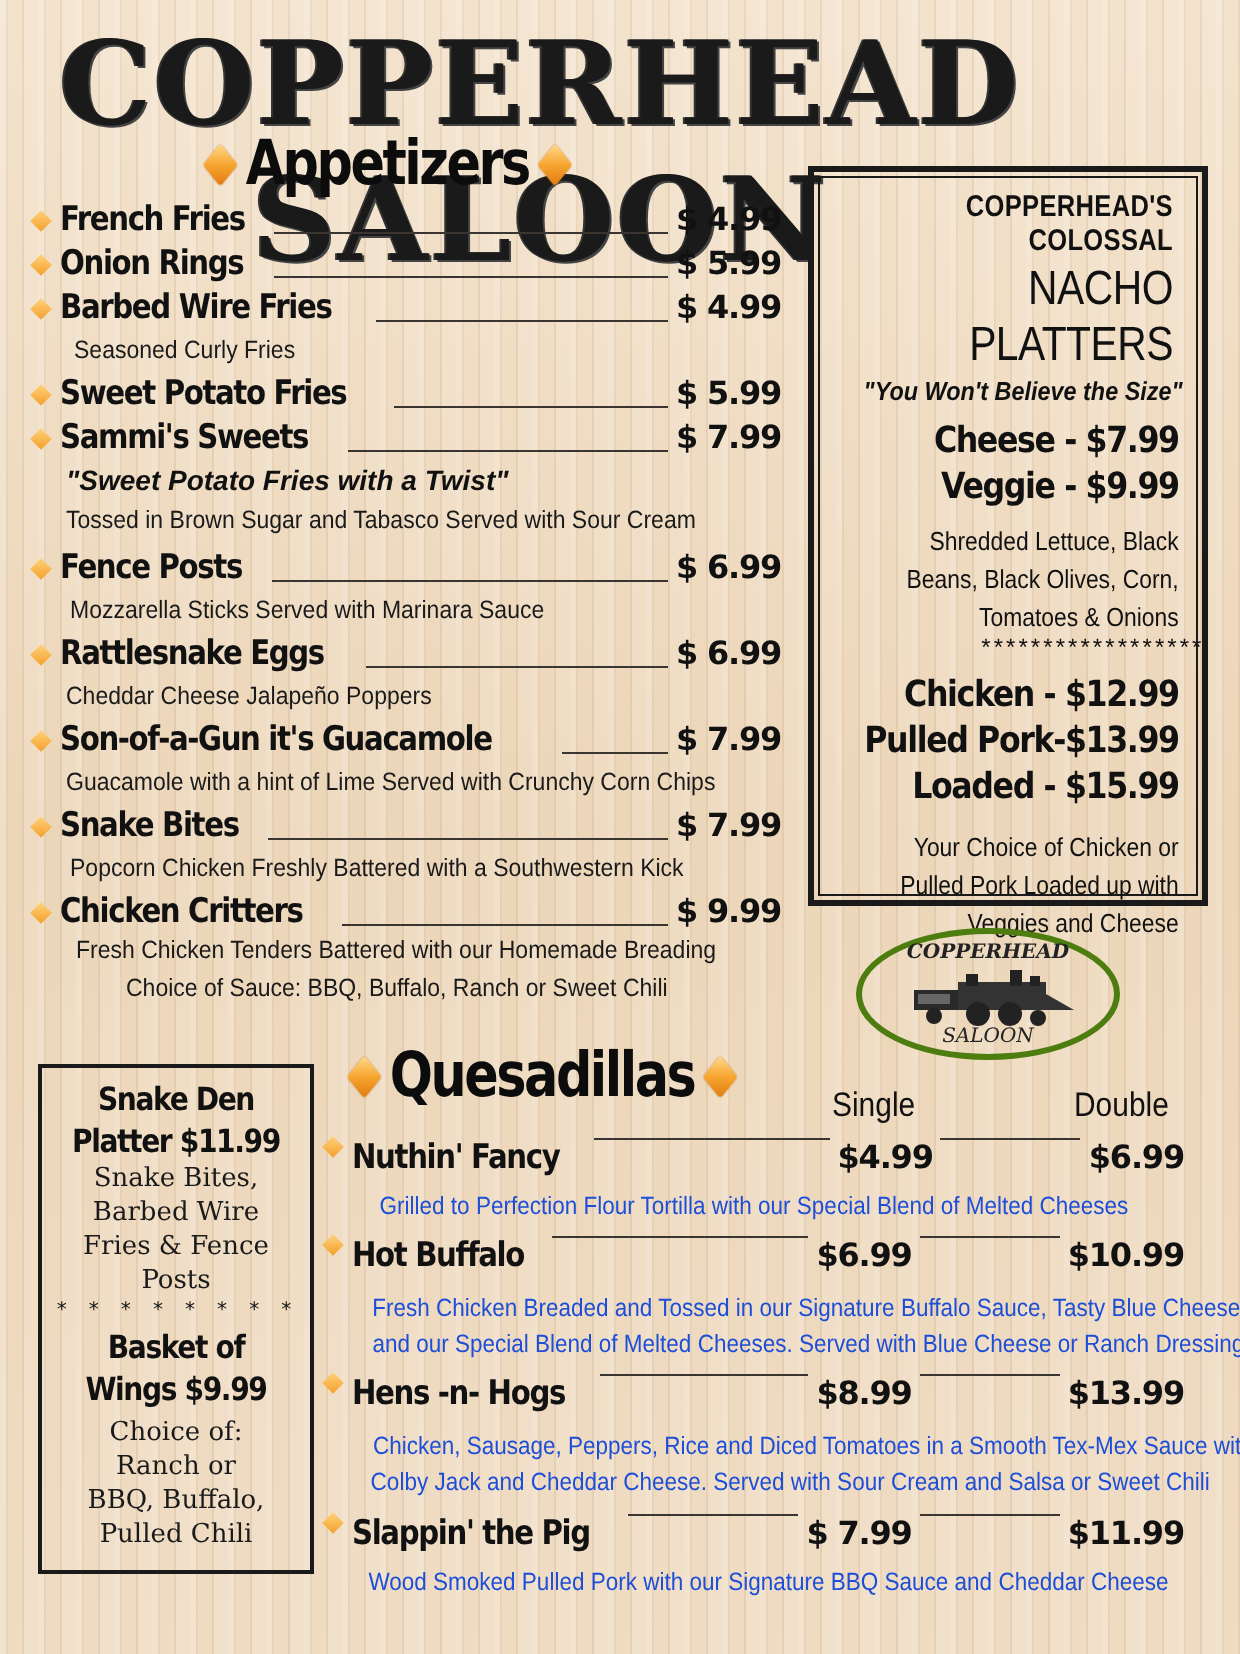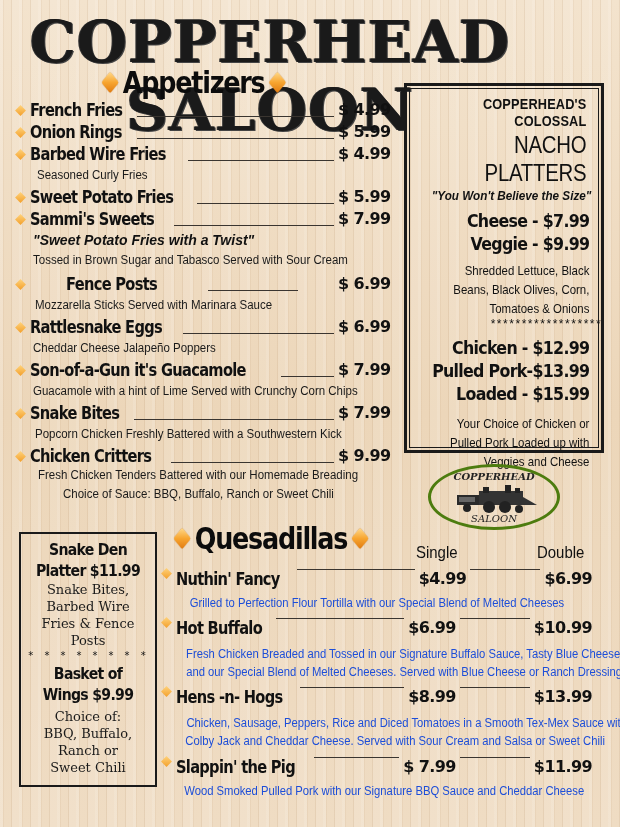--- a/index.html
+++ b/index.html
@@ -168,21 +168,21 @@
 </div>
 <div class="item-row" style="top:209px;">
   <span class="bullet"></span>
   <span class="item-name">Sammi's Sweets</span>
   <span class="leader"></span>
   <span class="price">$ 7.99</span>
 </div>
 <div class="tagline" style="left:33px; top:232px;">"Sweet Potato Fries with a Twist"</div>
 <div class="desc" style="left:33px; top:252px;">Tossed in Brown Sugar and Tabasco Served with Sour Cream</div>
 
-<div class="item-row" style="top:274px;gap:36px;">
+<div class="item-row" style="top:274px;">
   <span class="bullet"></span>
   <span class="item-name">Fence Posts</span>
   <span class="leader"></span>
   <span class="price">$ 6.99</span>
 </div>
 <div class="desc" style="left:35px; top:297px;">Mozzarella Sticks Served with Marinara Sauce</div>
 
 <div class="item-row" style="top:317px;">
   <span class="bullet"></span>
   <span class="item-name">Rattlesnake Eggs</span>
@@ -267,23 +267,23 @@
   </div>
   <div class="bd">Snake Bites,</div>
   <div class="bd">Barbed Wire</div>
   <div class="bd">Fries &amp; Fence</div>
   <div class="bd">Posts</div>
   <div class="st">* * * * * * * *</div>
   <div class="hd">Basket of</div>
   <div class="hd">Wings  $9.99</div>
   <div style="margin-top:3px;">
     <div class="bd">Choice of:</div>
+    <div class="bd">Ranch or</div>
     <div class="bd">BBQ, Buffalo,</div>
-    <div class="bd">Ranch or</div>
-    <div class="bd">Sweet Chili</div>
+    <div class="bd">Pulled Chili</div>
   </div>
 </div>
 
 <div class="abs section-head" style="left:176px; top:520px;">
   <span class="diamond big"></span>
   <span>Quesadillas</span>
   <span class="diamond big"></span>
 </div>
 <div class="q-col-head" style="left:416px; top:543px;">Single</div>
 <div class="q-col-head" style="left:537px; top:543px;">Double</div>

